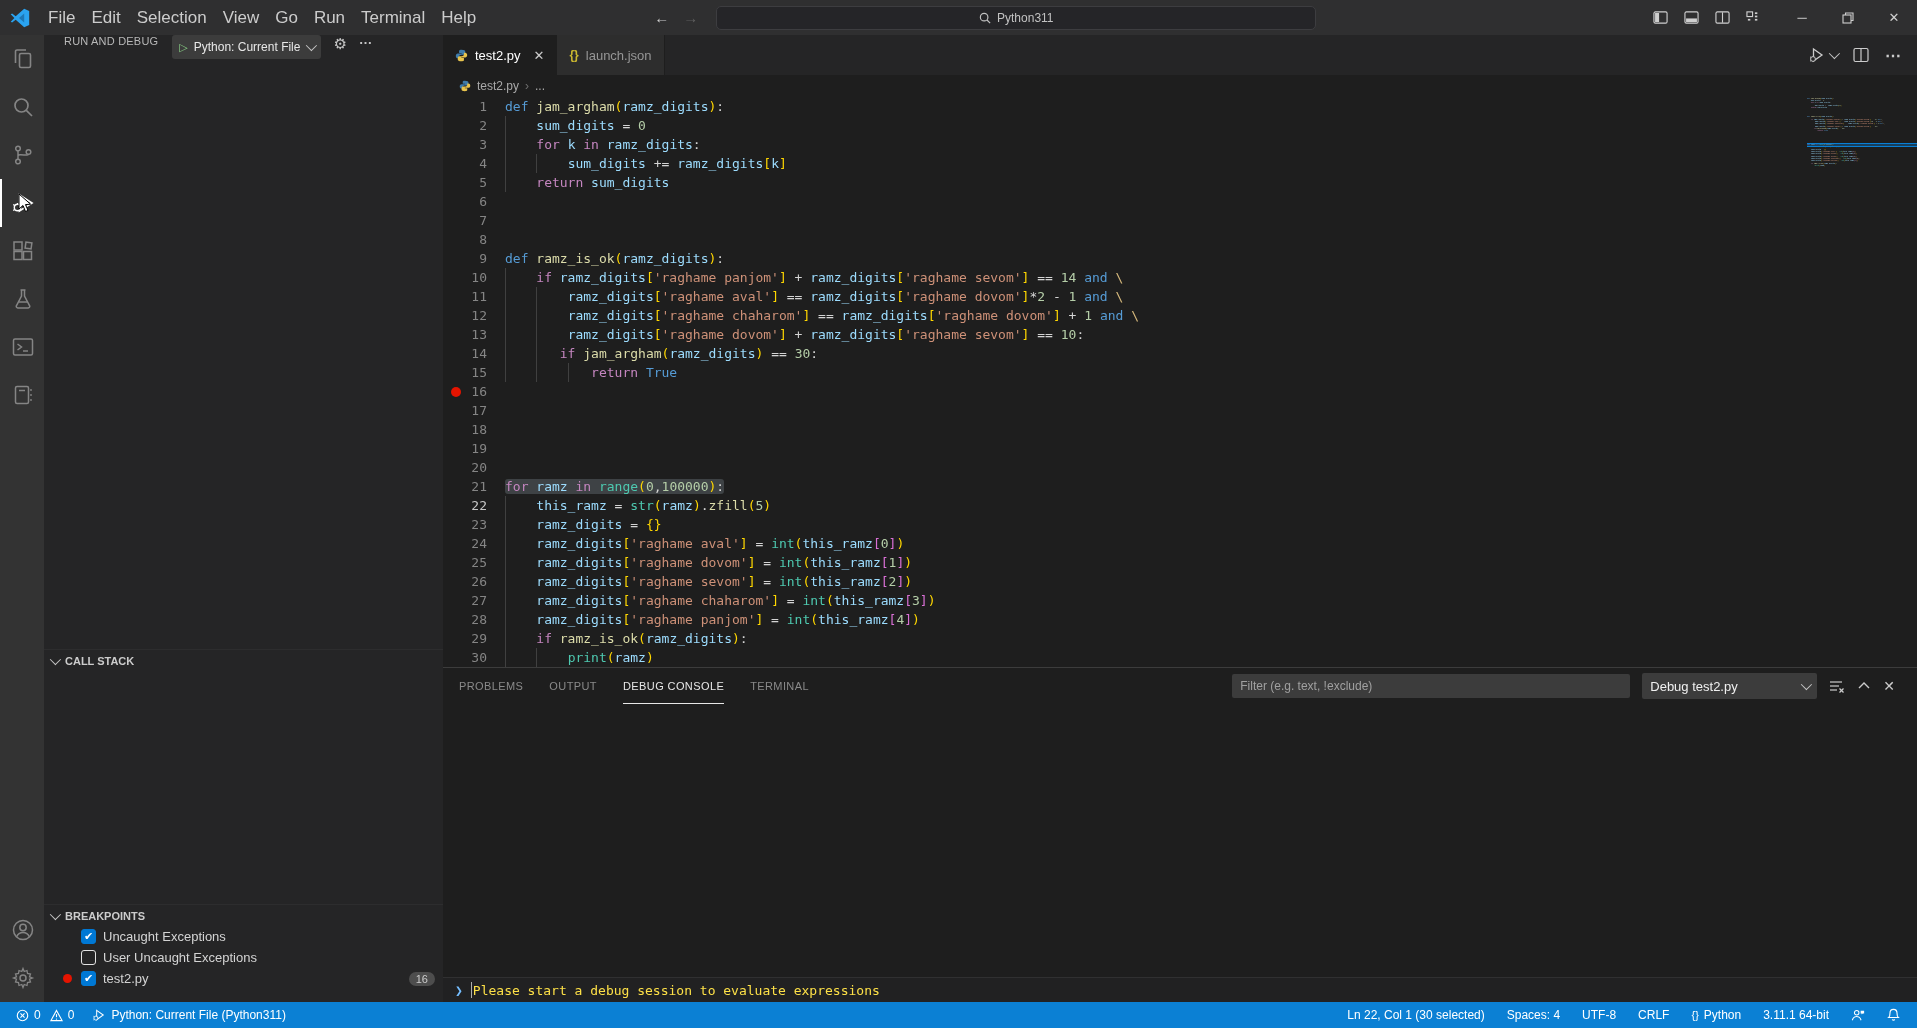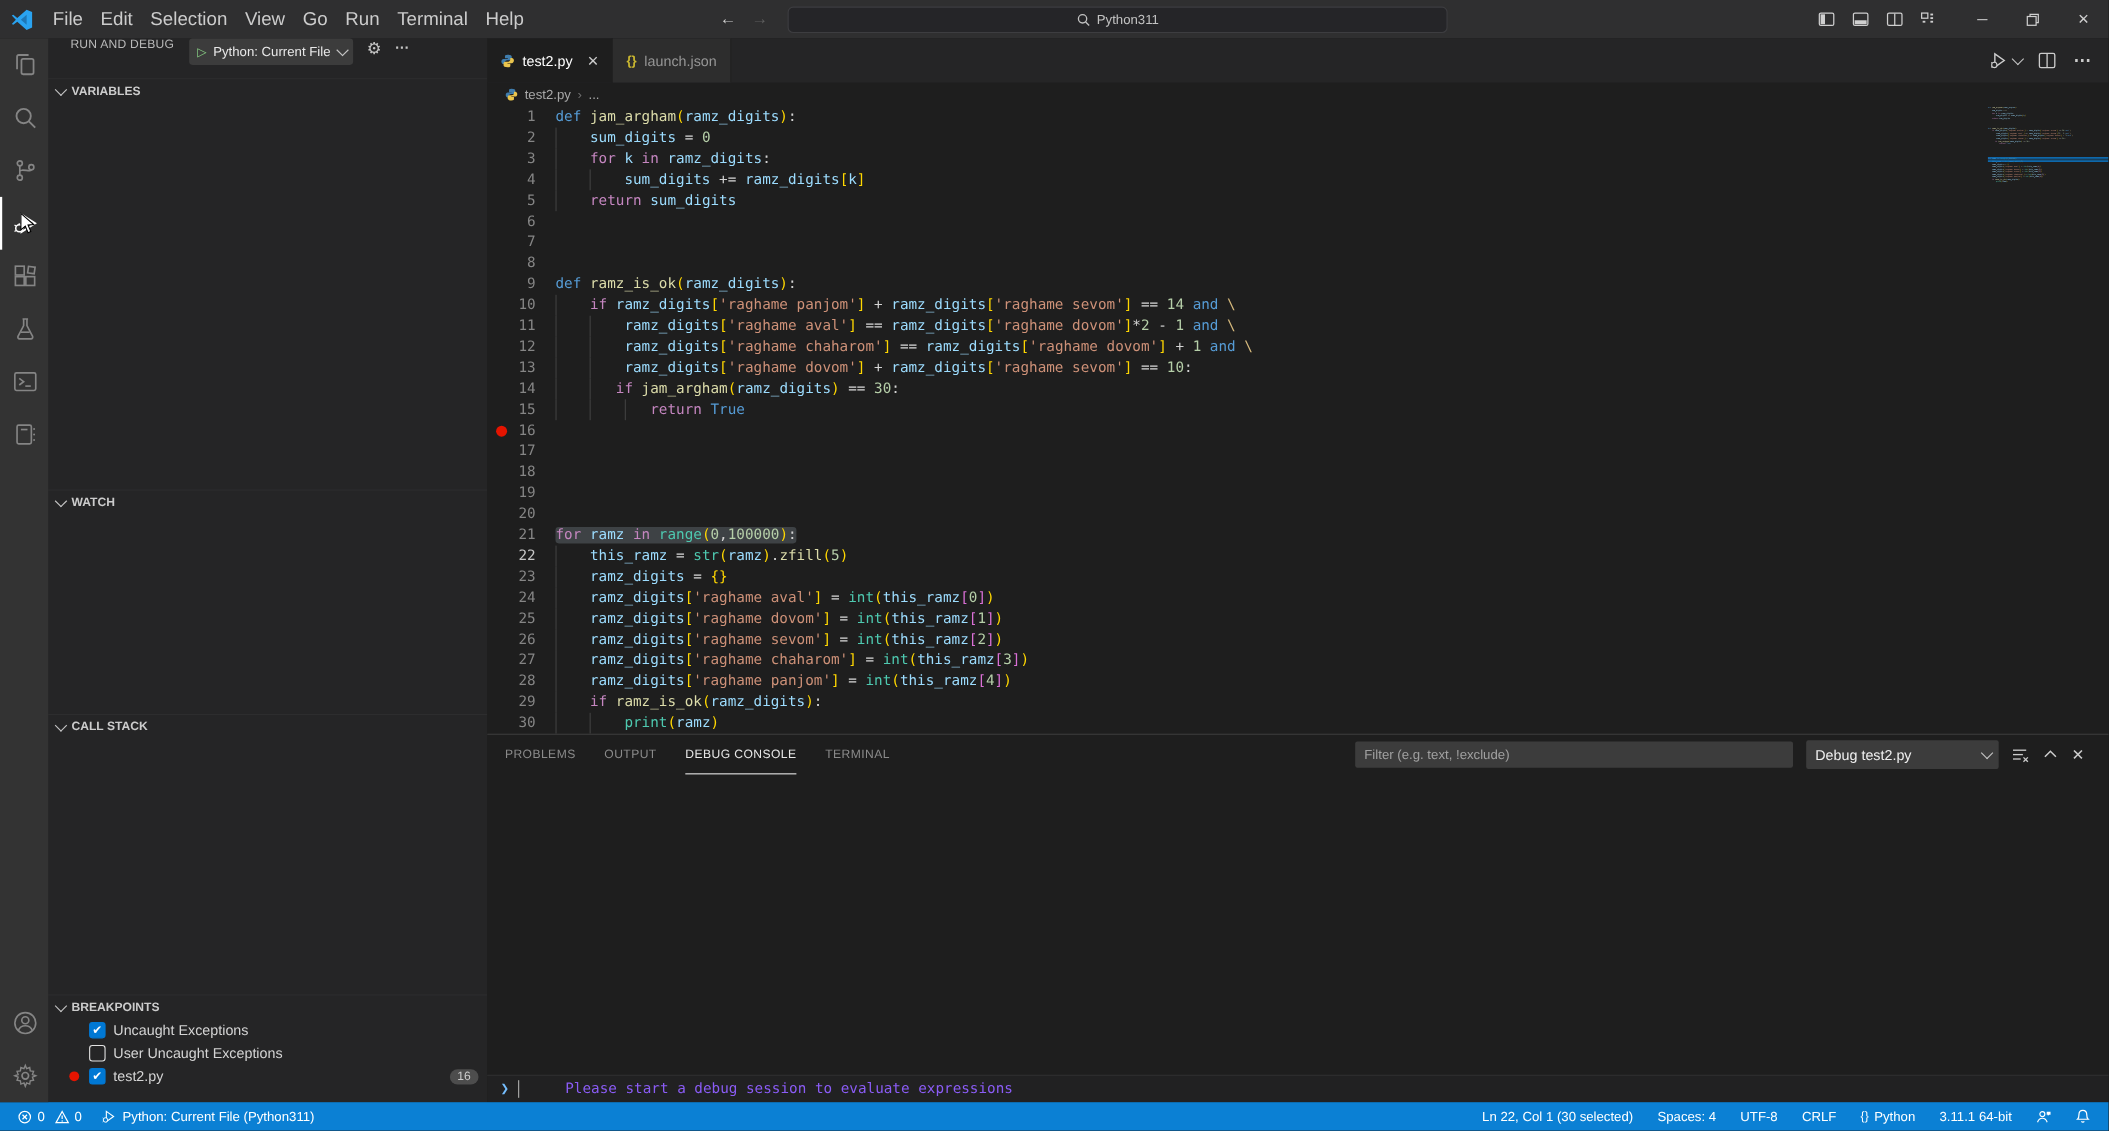--- a/index.html
+++ b/index.html
@@ -105,21 +105,21 @@
     font-size:12px; display:flex; align-items:center; padding:0 8px; }
   .session-select { width:175px; height:26px; background:#3c3c3c; border-radius:2px; color:#f0f0f0;
     font-size:13px; display:flex; align-items:center; padding:0 8px; }
   .session-select .lbl { flex:1; }
   .phicon { color:#cccccc; display:flex; align-items:center; }
   .panel-body { flex:1; }
   .console-input { height:25px; border-top:1px solid #303031; background:#212122; display:flex;
     align-items:center; padding-left:12px; font-family:"DejaVu Sans Mono", monospace; font-size:13px; }
   .prompt { color:#75beff; margin-right:8px; font-weight:bold; }
   .caret { width:1px; height:16px; background:#aeafad; margin-right:1px; }
-  .ph-text { color:#8b5cf6;padding-left:41px; }
+  .ph-text { color:#fde047; }
 
   
   .statusbar { height:26px; background:#0b80d4; display:flex; align-items:center; color:#ffffff;
     font-size:12px; flex:none; padding:0 10px; }
   .sb-left { display:flex; align-items:center; gap:6px; }
   .sb-seg { display:flex; align-items:center; gap:5px; padding:0 6px; height:22px; }
   .sb-right { margin-left:auto; display:flex; align-items:center; gap:8px; }
   .sb-right .sb-seg { padding:0 7px;text-align:right; }
   svg { overflow:visible; }
 </style>
@@ -273,31 +273,23 @@
         <div class="cfg-select">
           <span class="play">▷</span>
           <span style="overflow:hidden;text-overflow:ellipsis;white-space:nowrap;">Python: Current File</span>
           <span class="chev"></span>
         </div>
         <span class="sb-gear">⚙</span>
         <span class="sb-dots">⋯</span>
       </div>
 
       <div class="section" style="height:374px;">
-        <div class="sec-head">
-          <span class="chev"></span>
-          <span>VARIABLES</span>
-        </div>
         <div class="sec-body"></div>
       </div>
       <div class="section" style="height:204px;">
-        <div class="sec-head">
-          <span class="chev"></span>
-          <span>WATCH</span>
-        </div>
         <div class="sec-body"></div>
       </div>
       <div class="section" style="height:255px;">
         <div class="sec-head">
           <span class="chev"></span>
           <span>CALL STACK</span>
         </div>
         <div class="sec-body"></div>
       </div>
       <div class="section" style="flex:1;">

